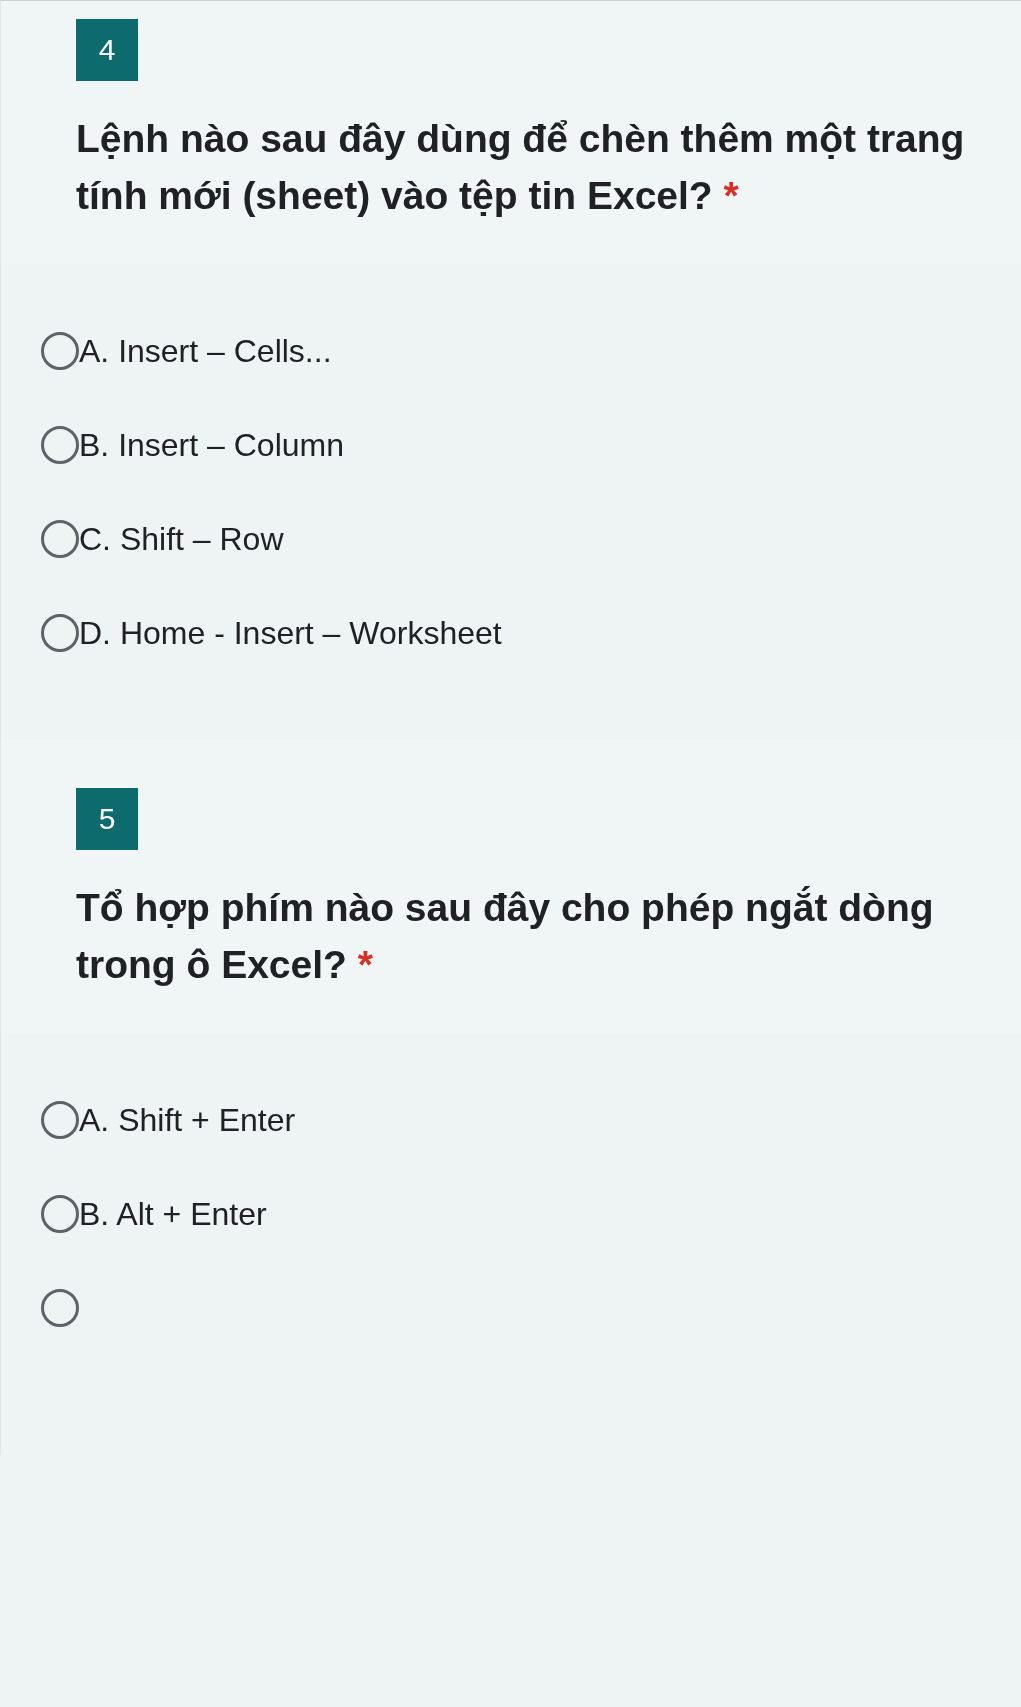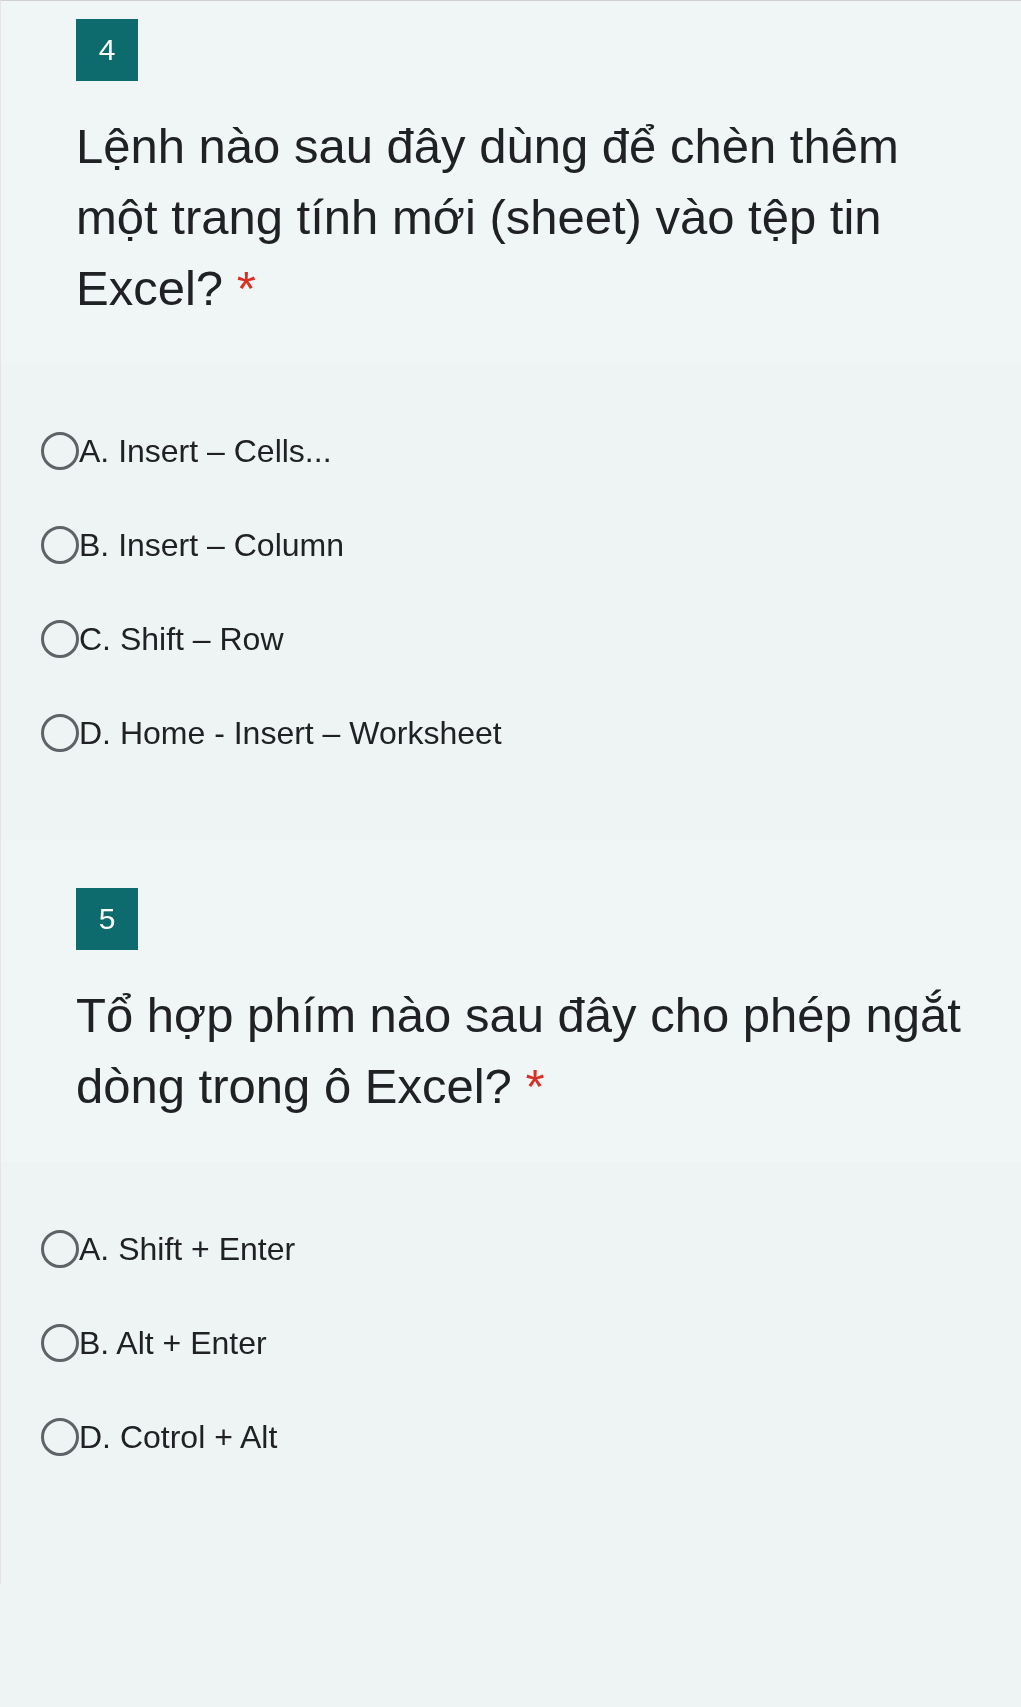--- a/index.html
+++ b/index.html
@@ -30,24 +30,24 @@
     width: 62px;
     height: 62px;
     background: #0d6b6e;
     color: #ffffff;
     font-size: 30px;
     font-weight: 400;
     margin-bottom: 30px;
     margin-top: 18px;
   }
   .question-text {
-    font-size: 49px;
+    font-size: 39px;
     line-height: 1.45;
     color: #202124;
-    font-weight: 400;
+    font-weight: 700;
   }
   .required-star {
     color: #d93025;
   }
   .options {
     padding: 20px 40px 60px 40px;
   }
   .option-row {
     display: flex;
     align-items: center;
@@ -119,18 +119,17 @@
       <label class="option-row">
         <span class="radio-circle"></span>
         <span class="option-label">A. Shift + Enter</span>
       </label>
       <label class="option-row">
         <span class="radio-circle"></span>
         <span class="option-label">B. Alt + Enter</span>
       </label>
       <label class="option-row">
         <span class="radio-circle"></span>
-        <span class="option-label">D. Cotrol + Alt</span>
       </label>
     </div>
   </div>
 
 </div>
 
 </body></html>

